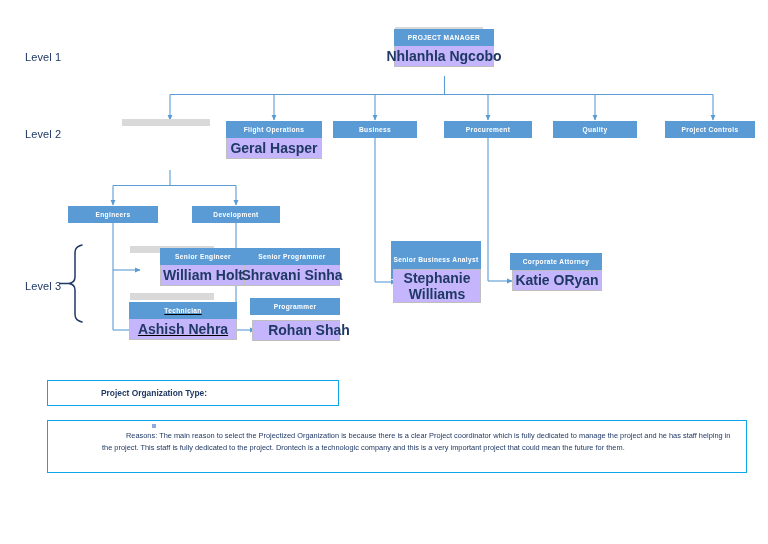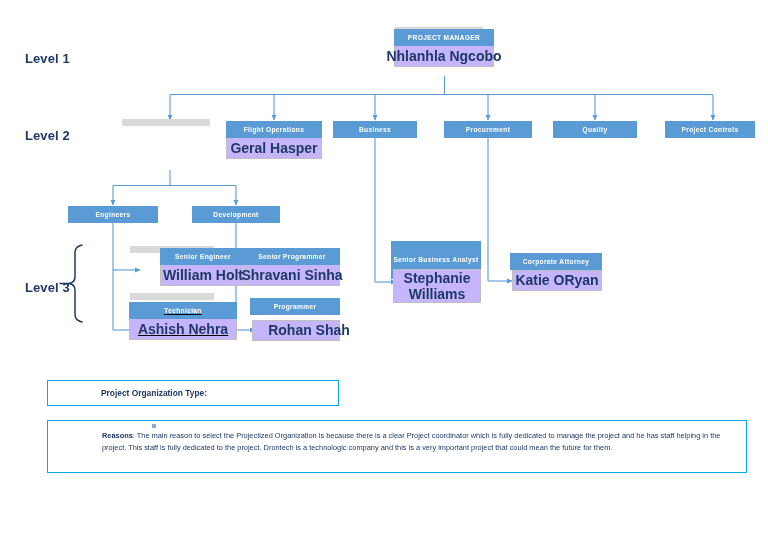--- a/index.html
+++ b/index.html
@@ -31,22 +31,22 @@
     width: 768px;
     height: 544px;
     z-index: 1;
     pointer-events: none;
   }
 
   
   .level-label {
     position: absolute;
     z-index: 3;
-    font-size: 13px;
-    font-weight: bold;
+    font-size: 11px;
+    font-weight: normal;
     color: #1F3864;
     letter-spacing: 0.1px;
     white-space: nowrap;
   }
 
   
   .node {
     position: absolute;
     z-index: 2;
   }
@@ -115,21 +115,21 @@
     padding: 7px 9px;
     white-space: nowrap;
   }
   .reasons {
     color: #1F3864;
     font-size: 7.4px;
     line-height: 1.62;
     padding: 9px 11px 9px 10px;
     text-align: left;
   }
-  .reasons b { font-weight: bold; }
+  .reasons b { font-weight: normal; margin-left: 24px; }
 
   .speck {
     position: absolute;
     width: 4px;
     height: 4px;
     background: #8FAADC;
     z-index: 4;
   }
 </style>
 </head>

